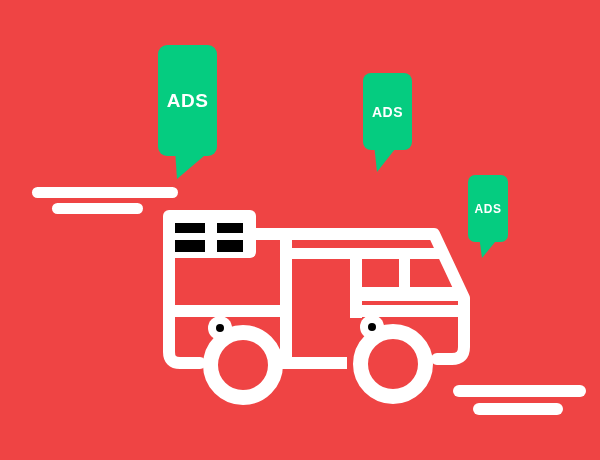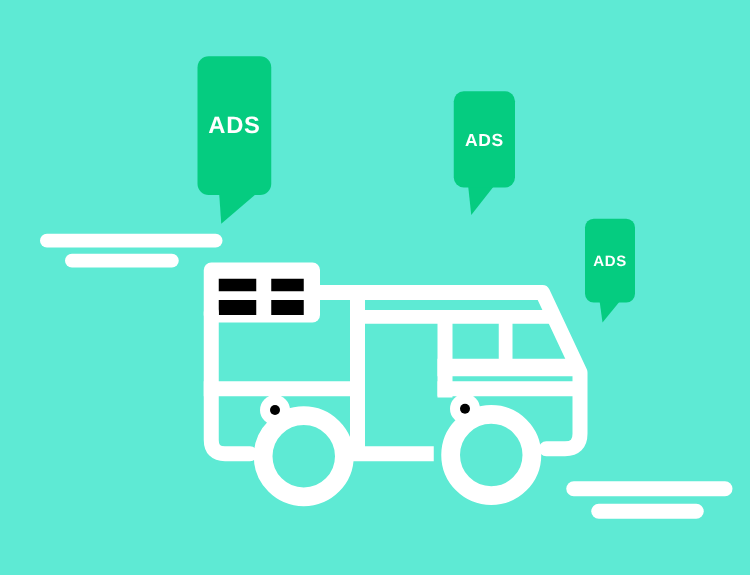--- a/index.html
+++ b/index.html
@@ -1,17 +1,17 @@
 <!DOCTYPE html>
 <html><head>
 <meta charset="utf-8">
 <style>
   html,body{margin:0;padding:0;background:#000;}
   .stage{
-    position:relative;width:600px;height:460px;background:#5eead4;overflow:hidden;
+    position:relative;width:600px;height:460px;background:#ef4444;overflow:hidden;
     font-family:"Liberation Sans",sans-serif;
   }
   .stage svg{position:absolute;left:0;top:0;}
   .bubble{
     position:absolute;
     background:#05CC80;
     color:#fff;
     display:flex;align-items:center;justify-content:center;
     font-weight:bold;
     letter-spacing:0.5px;

